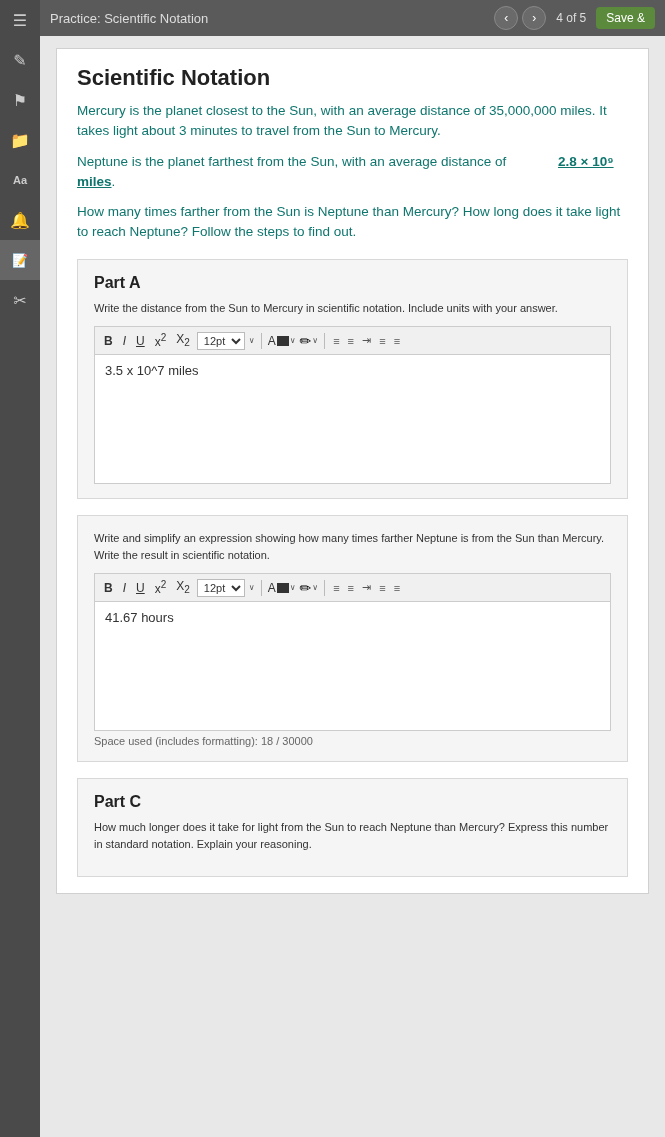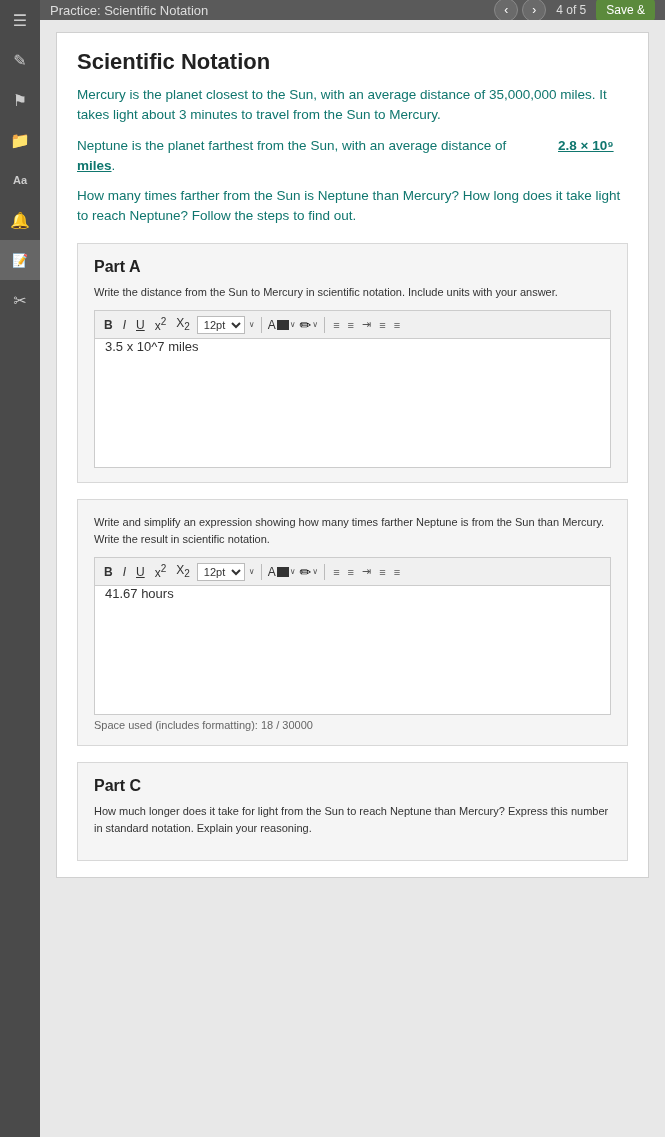--- a/index.html
+++ b/index.html
@@ -37,21 +37,21 @@
     
     .main-container {
       flex: 1;
       display: flex;
       flex-direction: column;
     }
 
     
     .top-bar {
       background: #5a5a5a;
-      height: 20px;
+      height: 36px;
       display: flex;
       align-items: center;
       justify-content: space-between;
       padding: 8px 10px;
       color: #ddd;
       font-size: 13px;
       flex-shrink: 0;
     }
     .top-bar-left {
       display: flex;
@@ -192,21 +192,21 @@
       font-size: 11px;
       color: #555;
       padding: 1px 2px;
     }
 
     
     .editor-area {
       border: 1px solid #ccc;
       background: white;
       min-height: 130px;
-      padding: 0 10px;
+      padding: 8px 10px;
       font-size: 13px;
       color: #333;
     }
 
     .editor-footer {
       font-size: 11px;
       color: #666;
       margin-top: 4px;
       text-align: left;
     }

